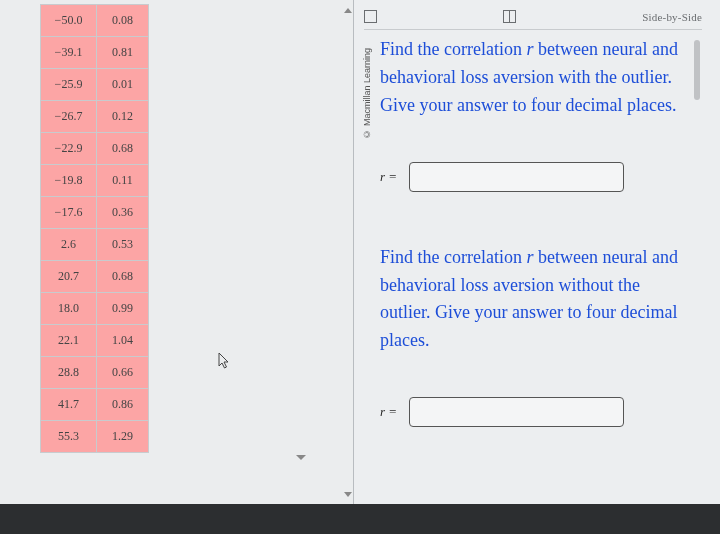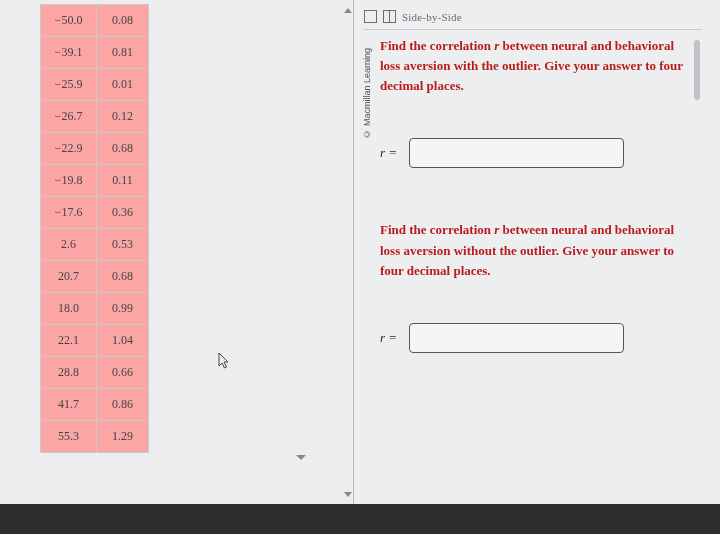--- a/index.html
+++ b/index.html
@@ -43,21 +43,21 @@
       min-width: 56px;
     }
     .right-panel {
       flex: 1;
       background: #eceef0;
       position: relative;
       padding: 10px 18px 10px 10px;
     }
     .header-tabs {
       display: flex;
-      justify-content: flex-start;
+      justify-content: space-between;
       gap: 6px;
       padding-bottom: 6px;
       font-size: 11px;
       color: #6a6d70;
       letter-spacing: 0.2px;
       align-items: center;
     }
     .tab-icon {
       width: 13px;
       height: 13px;
@@ -87,25 +87,24 @@
       left: -2px;
       top: 18px;
       writing-mode: vertical-rl;
       transform: rotate(180deg);
       font-size: 9px;
       color: #555;
       font-family: Arial, sans-serif;
     }
     .question-text {
       margin-left: 16px;
-      font-size: 13px;
+      font-size: 18px;
       line-height: 1.55;
-      color: #b91c1c;
+      color: #1d4ed8;
       padding-right: 8px;
-      font-weight: bold;
     }
     .answer-row {
       margin-left: 16px;
       margin-top: 42px;
       display: flex;
       align-items: center;
       gap: 12px;
     }
     .answer-label {
       font-style: italic;

